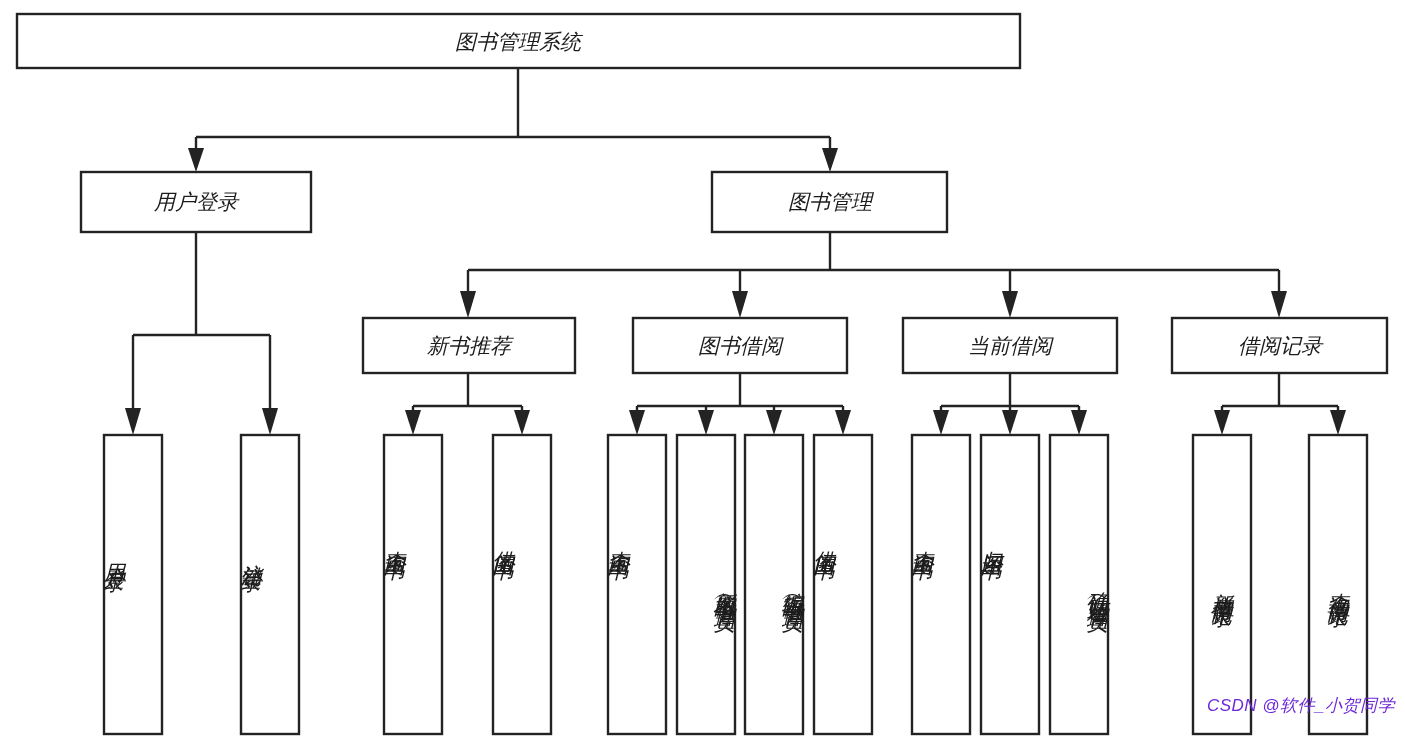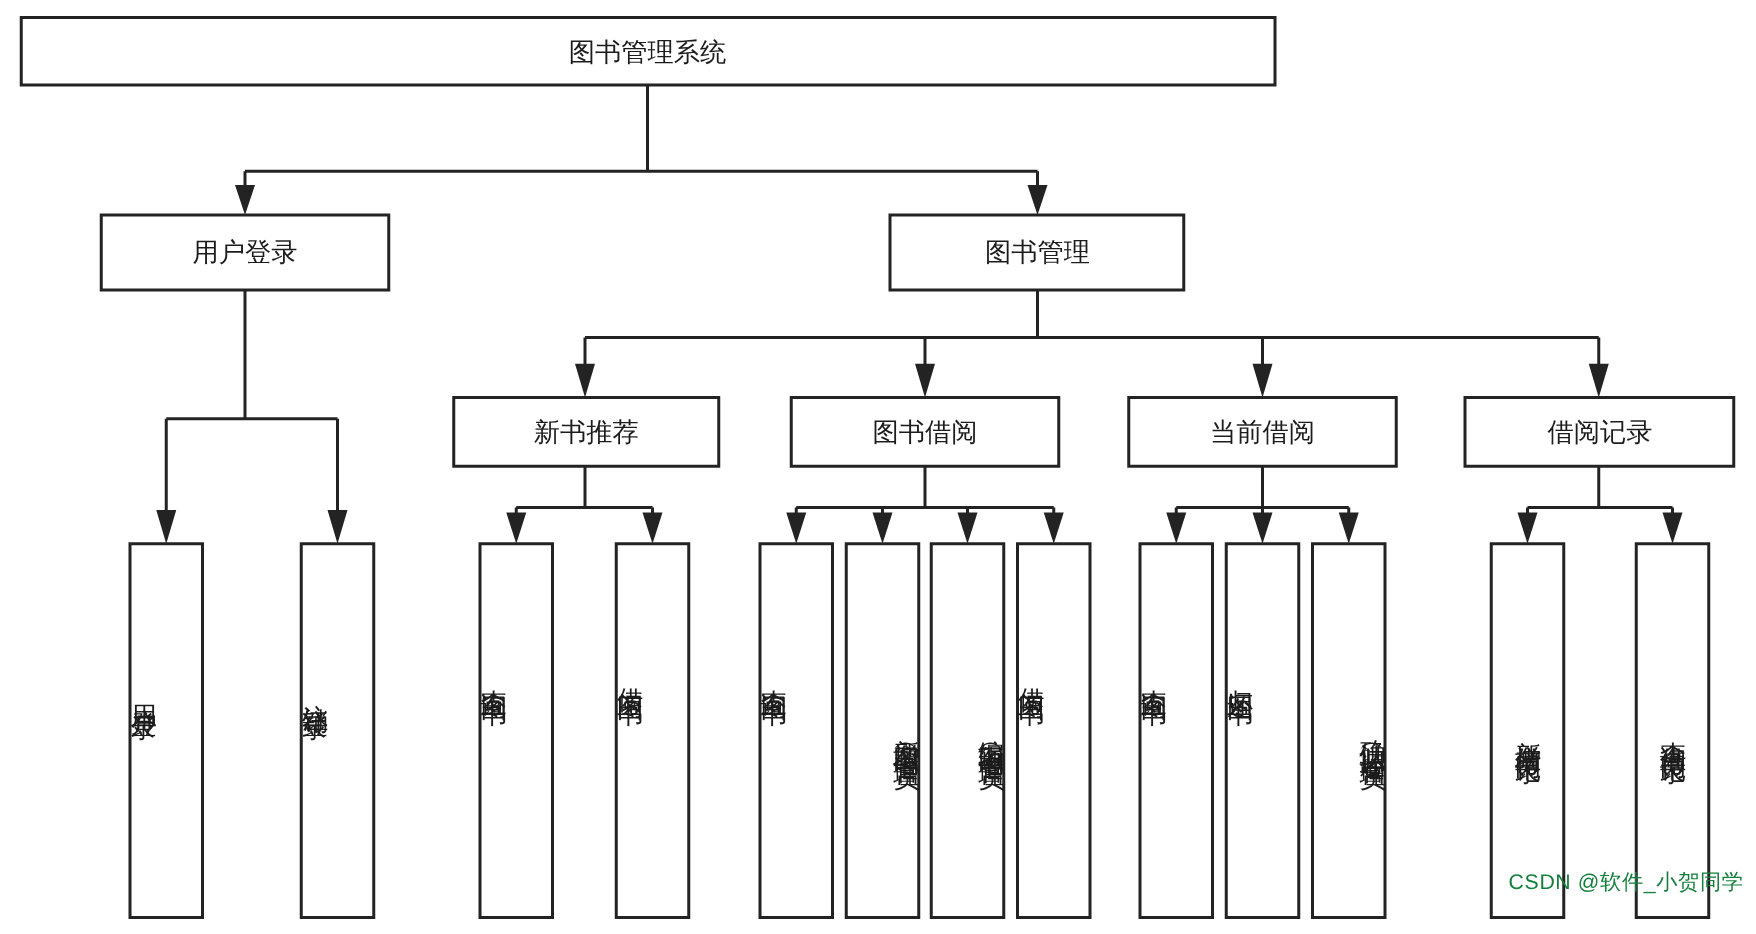--- a/index.html
+++ b/index.html
@@ -1,21 +1,21 @@
 <!DOCTYPE html>
 <html><head>
 <meta charset="utf-8">
 <style>
   html,body{margin:0;padding:0;background:#ffffff;}
   body{
     width:1405px;height:747px;
     font-family:"Liberation Sans","DejaVu Sans",sans-serif;
     overflow:hidden;
   }
-  #stage{position:relative;width:1405px;height:721px;background:#fff;}
+  #stage{position:relative;width:1405px;height:721px;background:#fff;font-style:italic;}
   svg{display:block;position:absolute;top:0;left:0;}
   .node-rect{fill:#ffffff;stroke:#232323;stroke-width:2.4;}
   .connector{stroke:#232323;stroke-width:2.4;fill:none;}
   .arrow-head{fill:#232323;stroke:none;}
   .h-label{
     font-family:"Liberation Sans","DejaVu Sans",sans-serif;
     font-size:21px;fill:#1c1c1c;text-anchor:middle;
     dominant-baseline:middle;
   }
   .v-label{
@@ -29,21 +29,21 @@
     line-height:1;
     white-space:nowrap;
     text-align:center;
     pointer-events:none;
   }
   .watermark{
     position:absolute;
     right:10px;bottom:4px;
     font-family:"Liberation Sans","DejaVu Sans",sans-serif;
     font-size:17px;
-    color:#15803d;
+    color:#6d28d9;
     letter-spacing:0.5px;
     white-space:nowrap;
   }
 </style>
 </head>
 <body>
 
 <div id="stage">
 
   <svg width="1405" height="747">

